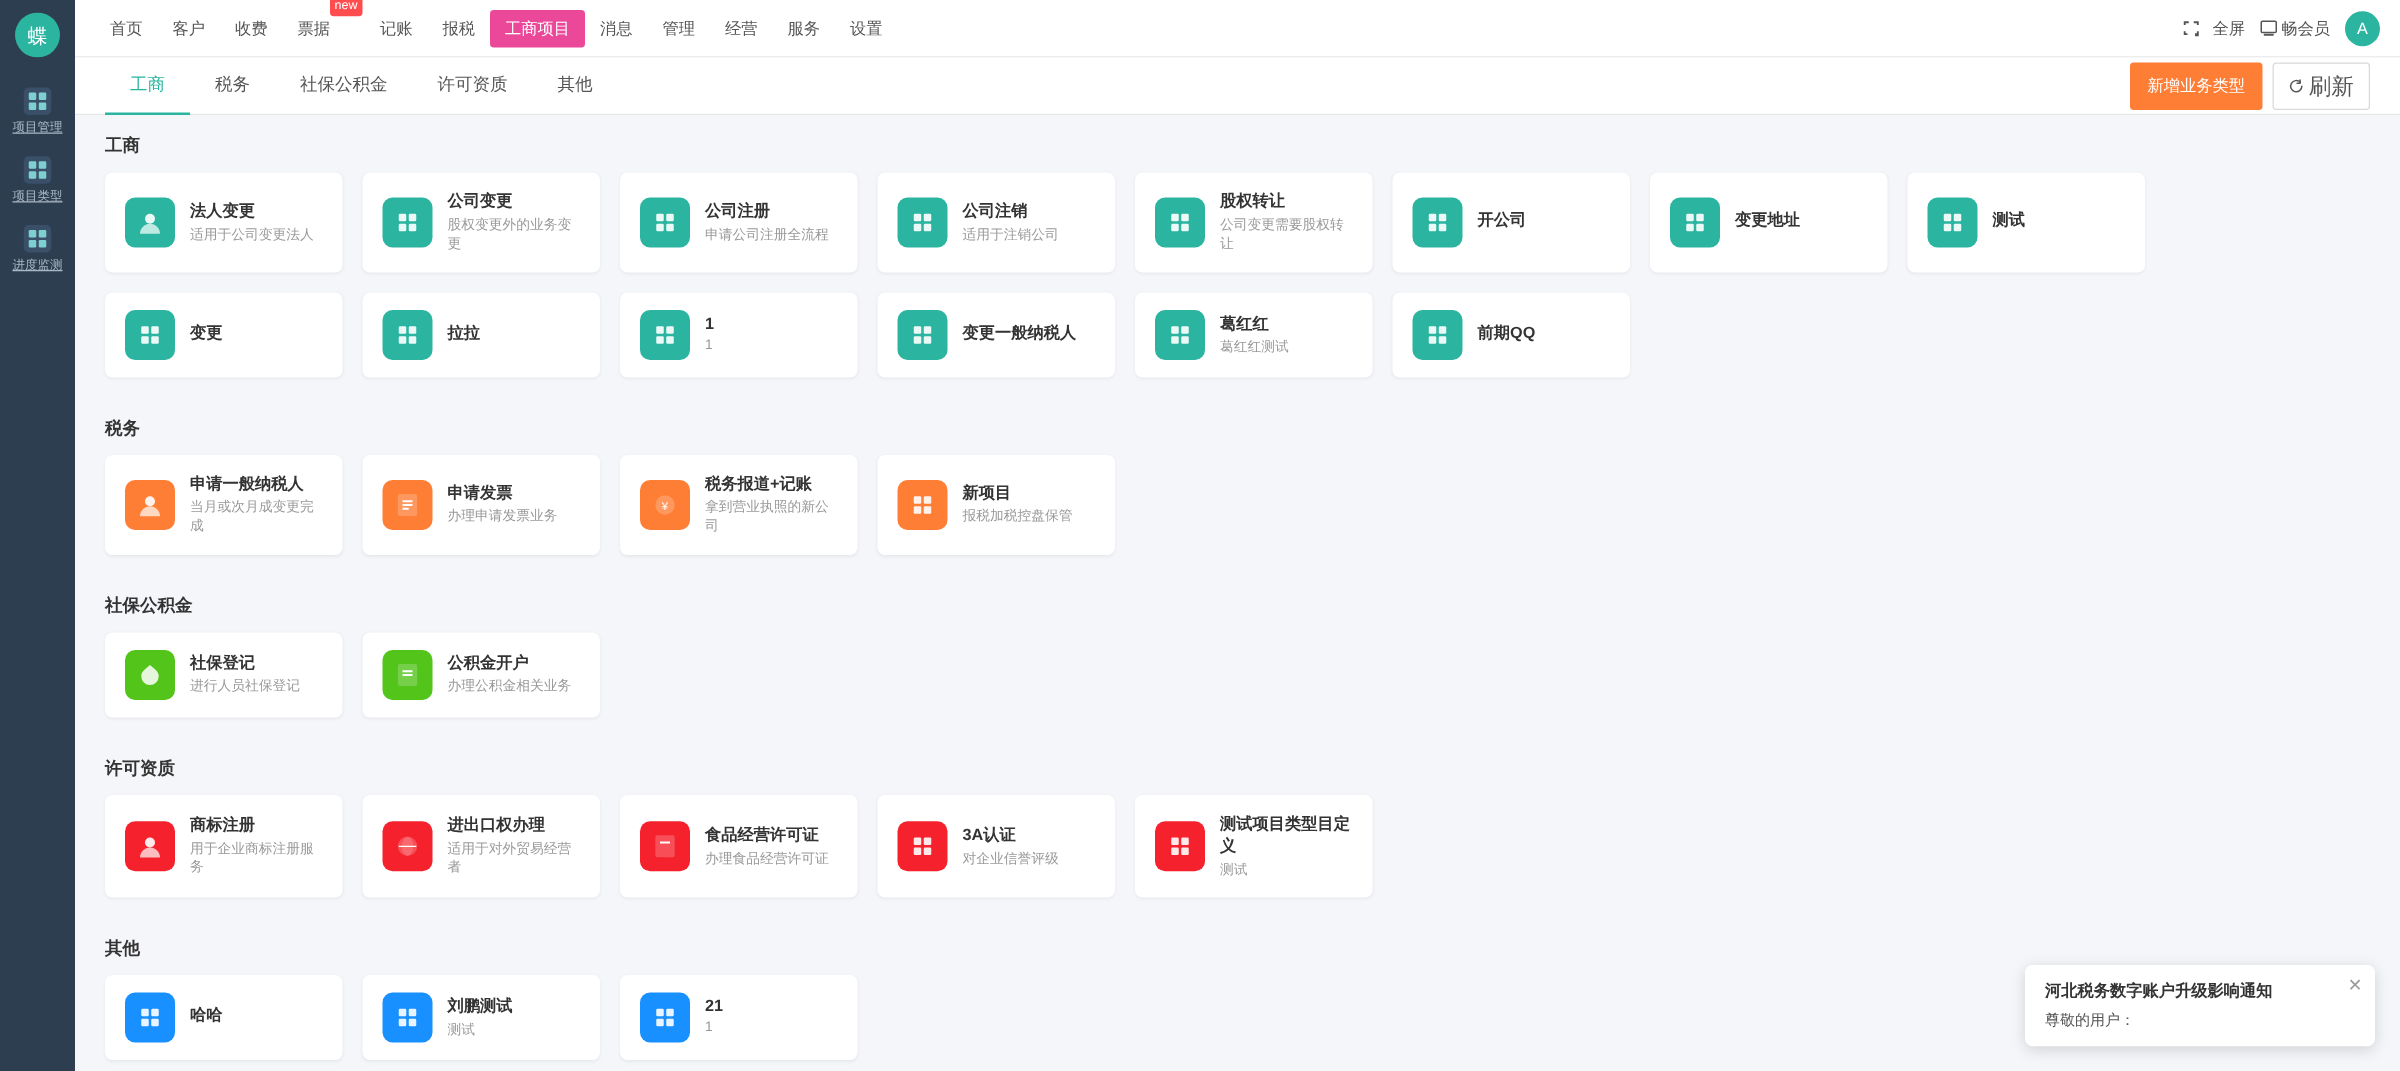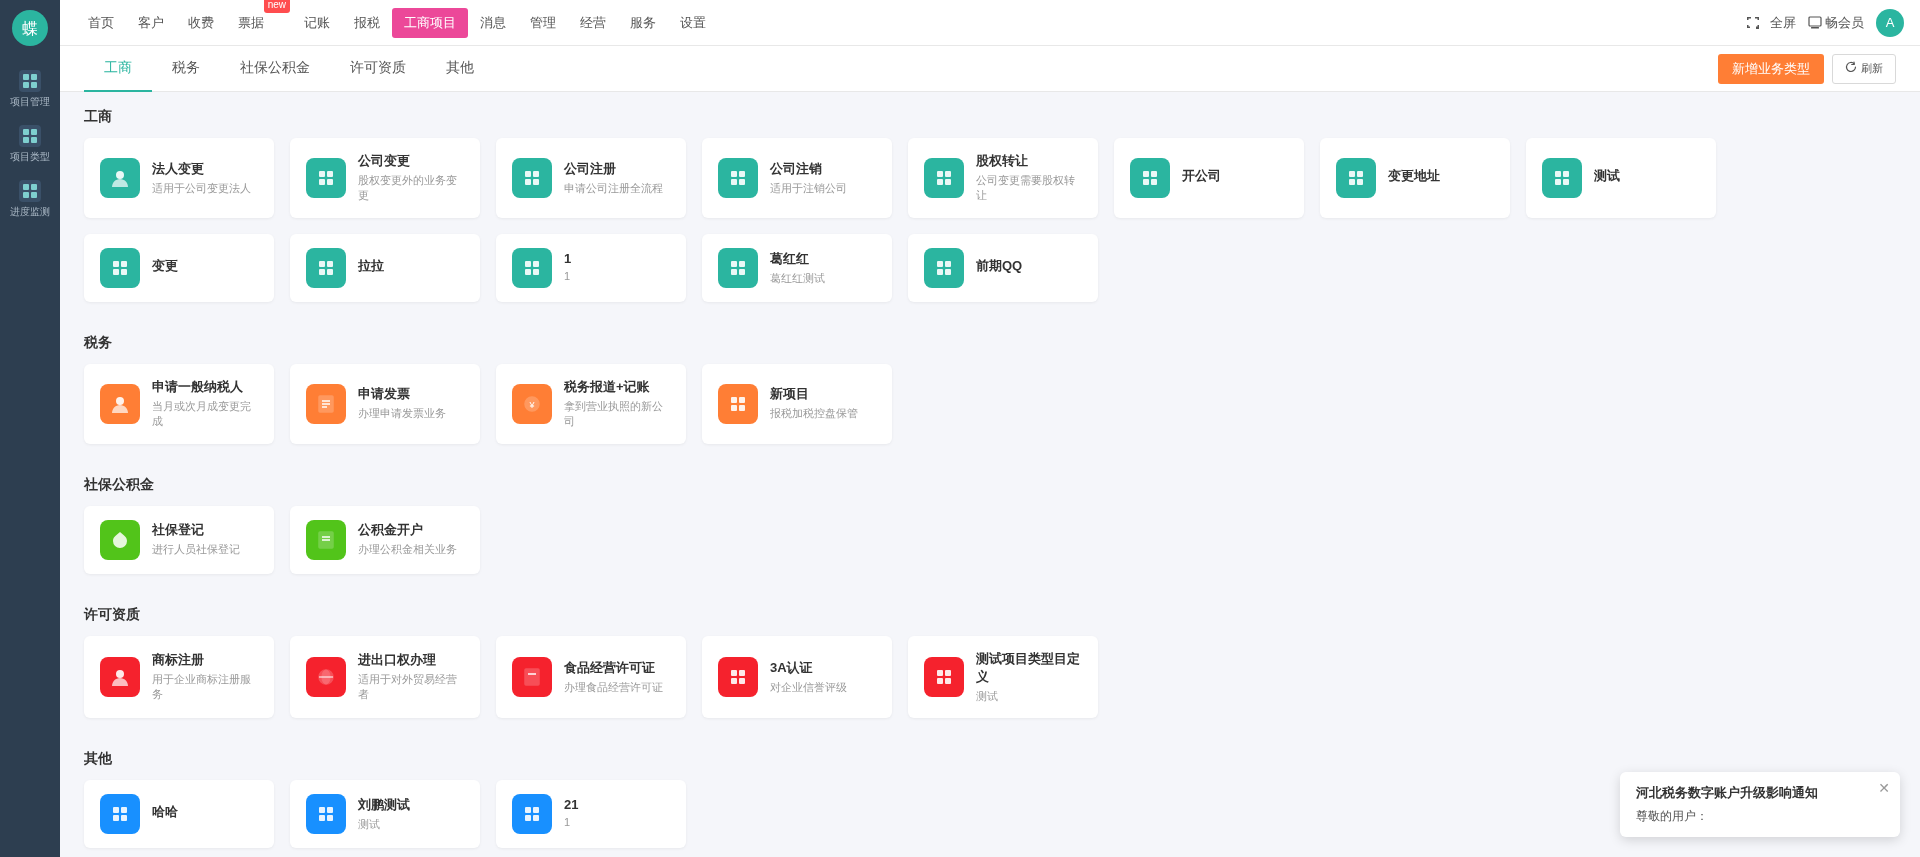--- a/index.html
+++ b/index.html
@@ -4,21 +4,21 @@
   <style>
     * { box-sizing: border-box; margin: 0; padding: 0; }
     body { font-family: 'Microsoft YaHei', 'PingFang SC', sans-serif; background: #f0f2f5; font-size: 13px; color: #333; display: flex; height: 100vh; overflow: hidden; }
 
     
     .sidebar { width: 60px; background: #2d3e50; display: flex; flex-direction: column; align-items: center; padding-top: 10px; flex-shrink: 0; }
     .sidebar-logo { width: 36px; height: 36px; margin-bottom: 16px; }
     .sidebar-logo svg { width: 36px; height: 36px; }
     .sidebar-item { display: flex; flex-direction: column; align-items: center; color: #aab8c5; font-size: 11px; padding: 8px 4px; cursor: pointer; width: 100%; text-align: center; }
     .sidebar-item .s-icon { width: 22px; height: 22px; margin-bottom: 3px; background: #3a5068; border-radius: 4px; display: flex; align-items: center; justify-content: center; font-size: 14px; color: #7ecfcf; }
-    .sidebar-item span { font-size: 10px; }
+    .sidebar-item span { font-size: 10px; text-decoration: underline; }
 
     
     .main { flex: 1; display: flex; flex-direction: column; overflow: hidden; }
 
     
     .topnav { height: 46px; background: #fff; display: flex; align-items: center; padding: 0 16px; border-bottom: 1px solid #e8e8e8; flex-shrink: 0; }
     .topnav-item { padding: 0 12px; height: 63px; display: flex; align-items: center; font-size: 13px; color: #555; cursor: pointer; position: relative; }
     .topnav-item.active { background: #ec4899; color: #fff; border-radius: 3px; height: 30px; }
     .badge-new { background: #ff4d4f; color: #fff; font-size: 10px; padding: 1px 4px; border-radius: 3px; position: absolute; top: 6px; right: 2px; line-height: 14px; }
     .topnav-right { margin-left: auto; display: flex; align-items: center; gap: 12px; color: #555; font-size: 13px; }
@@ -26,21 +26,21 @@
 
     
     .content { flex: 1; overflow-y: auto; background: #f5f6fa; }
 
     
     .subnav { background: #fff; padding: 0 24px; display: flex; align-items: center; border-bottom: 1px solid #e8e8e8; height: 46px; flex-shrink: 0; }
     .subnav-item { padding: 0 20px; height: 46px; display: flex; align-items: center; font-size: 14px; color: #555; cursor: pointer; border-bottom: 2px solid transparent; }
     .subnav-item.active { color: #2bb5a0; border-bottom: 2px solid #2bb5a0; }
     .subnav-right { margin-left: auto; display: flex; gap: 8px; padding-left: 19px; }
     .btn-new-type { background: #ff7e35; color: #fff; border: none; padding: 6px 14px; border-radius: 3px; font-size: 13px; cursor: pointer; }
-    .btn-refresh { background: #fff; border: 1px solid #d9d9d9; color: #555; padding: 6px 12px; border-radius: 3px; font-size: 11px; cursor: pointer; display: flex; gap: 4px; }
+    .btn-refresh { background: #fff; border: 1px solid #d9d9d9; color: #555; padding: 6px 12px; border-radius: 3px; font-size: 18px; cursor: pointer; display: flex; align-items: center; gap: 4px; }
 
     
     .section { padding: 16px 24px; }
     .section-title { font-size: 14px; font-weight: 600; color: #333; margin-bottom: 12px; }
 
     
     .card-grid { display: flex; flex-wrap: wrap; gap: 16px; }
     .card { background: #fff; border-radius: 6px; padding: 14px 16px; display: flex; align-items: center; gap: 12px; width: 190px; cursor: pointer; box-shadow: 0 1px 3px rgba(0,0,0,0.06); }
     .card-icon { width: 40px; height: 40px; border-radius: 8px; display: flex; align-items: center; justify-content: center; flex-shrink: 0; font-size: 18px; color: #fff; }
     .card-info .card-title { font-size: 13px; font-weight: 600; color: #333; margin-bottom: 3px; }
@@ -353,20 +353,34 @@
         <div class="card">
           <div class="card-icon ic-teal">
             <svg width="22" height="22" viewBox="0 0 22 22">
                 <rect x="4" y="4" width="6" height="6" rx="1" fill="#fff" opacity="0.9"></rect>
                 <rect x="12" y="4" width="6" height="6" rx="1" fill="#fff" opacity="0.9"></rect>
                 <rect x="4" y="12" width="6" height="6" rx="1" fill="#fff" opacity="0.9"></rect>
                 <rect x="12" y="12" width="6" height="6" rx="1" fill="#fff" opacity="0.9"></rect>
               </svg>
           </div>
           <div class="card-info">
+            <div class="card-title">变更一般纳税人</div>
+            <div class="card-desc"></div>
+          </div>
+        </div>
+        <div class="card">
+          <div class="card-icon ic-teal">
+            <svg width="22" height="22" viewBox="0 0 22 22">
+                <rect x="4" y="4" width="6" height="6" rx="1" fill="#fff" opacity="0.9"></rect>
+                <rect x="12" y="4" width="6" height="6" rx="1" fill="#fff" opacity="0.9"></rect>
+                <rect x="4" y="12" width="6" height="6" rx="1" fill="#fff" opacity="0.9"></rect>
+                <rect x="12" y="12" width="6" height="6" rx="1" fill="#fff" opacity="0.9"></rect>
+              </svg>
+          </div>
+          <div class="card-info">
             <div class="card-title">葛红红</div>
             <div class="card-desc">葛红红测试</div>
           </div>
         </div>
         <div class="card">
           <div class="card-icon ic-teal">
             <svg width="22" height="22" viewBox="0 0 22 22">
                 <rect x="4" y="4" width="6" height="6" rx="1" fill="#fff" opacity="0.9"></rect>
                 <rect x="12" y="4" width="6" height="6" rx="1" fill="#fff" opacity="0.9"></rect>
                 <rect x="4" y="12" width="6" height="6" rx="1" fill="#fff" opacity="0.9"></rect>

